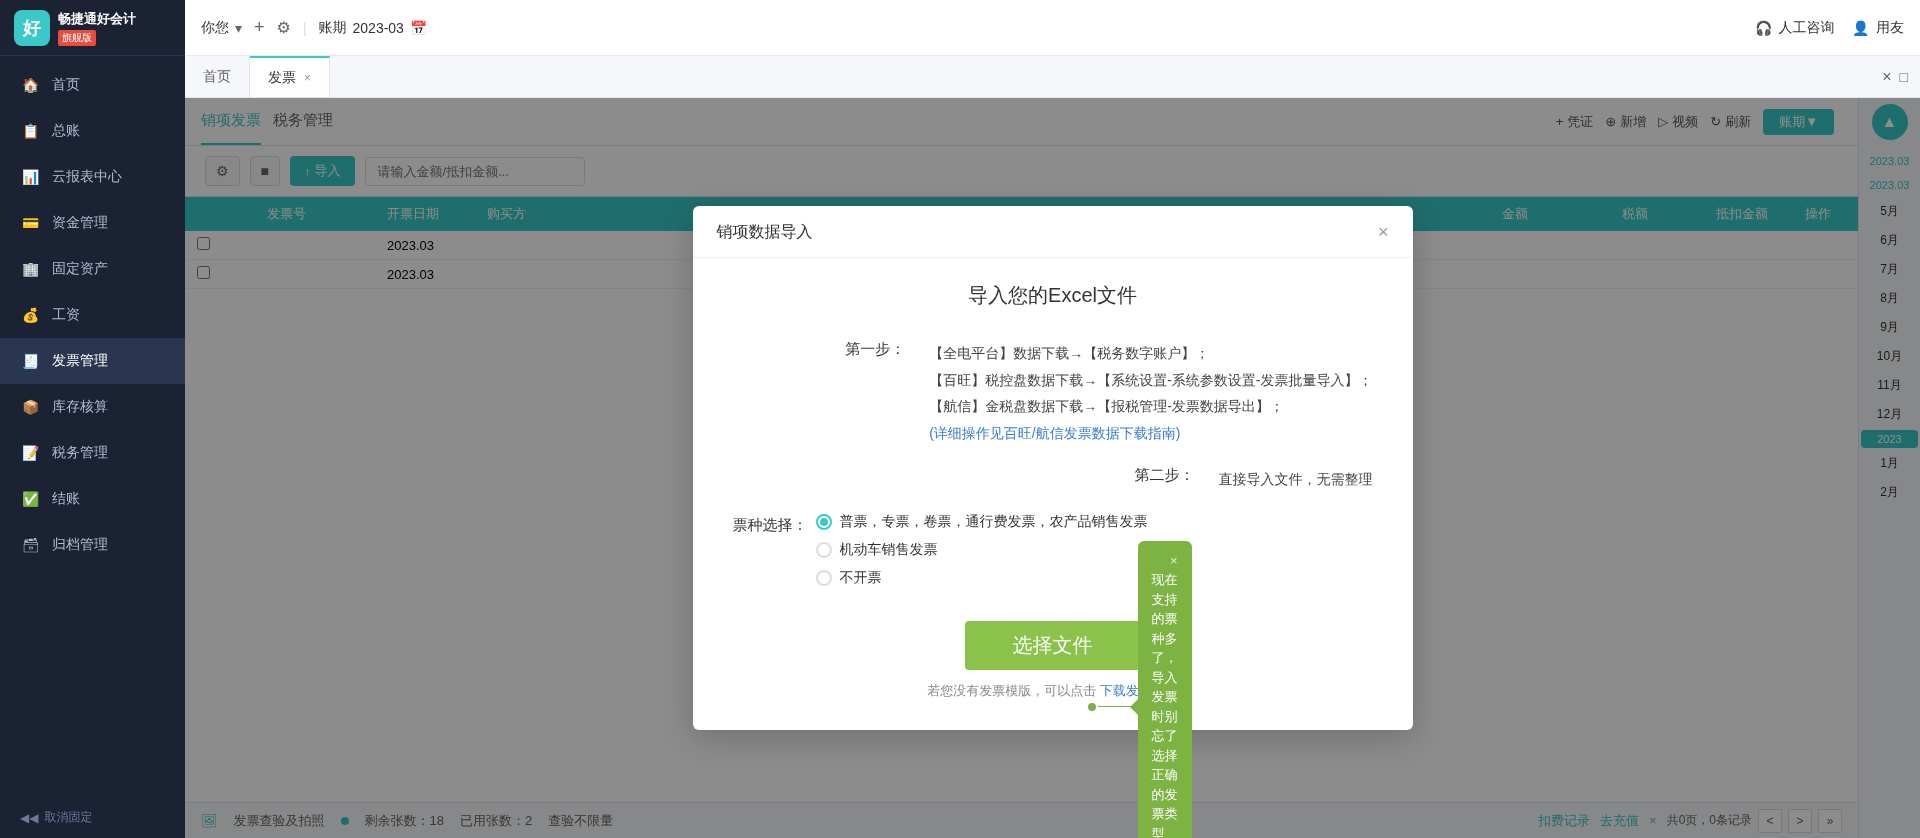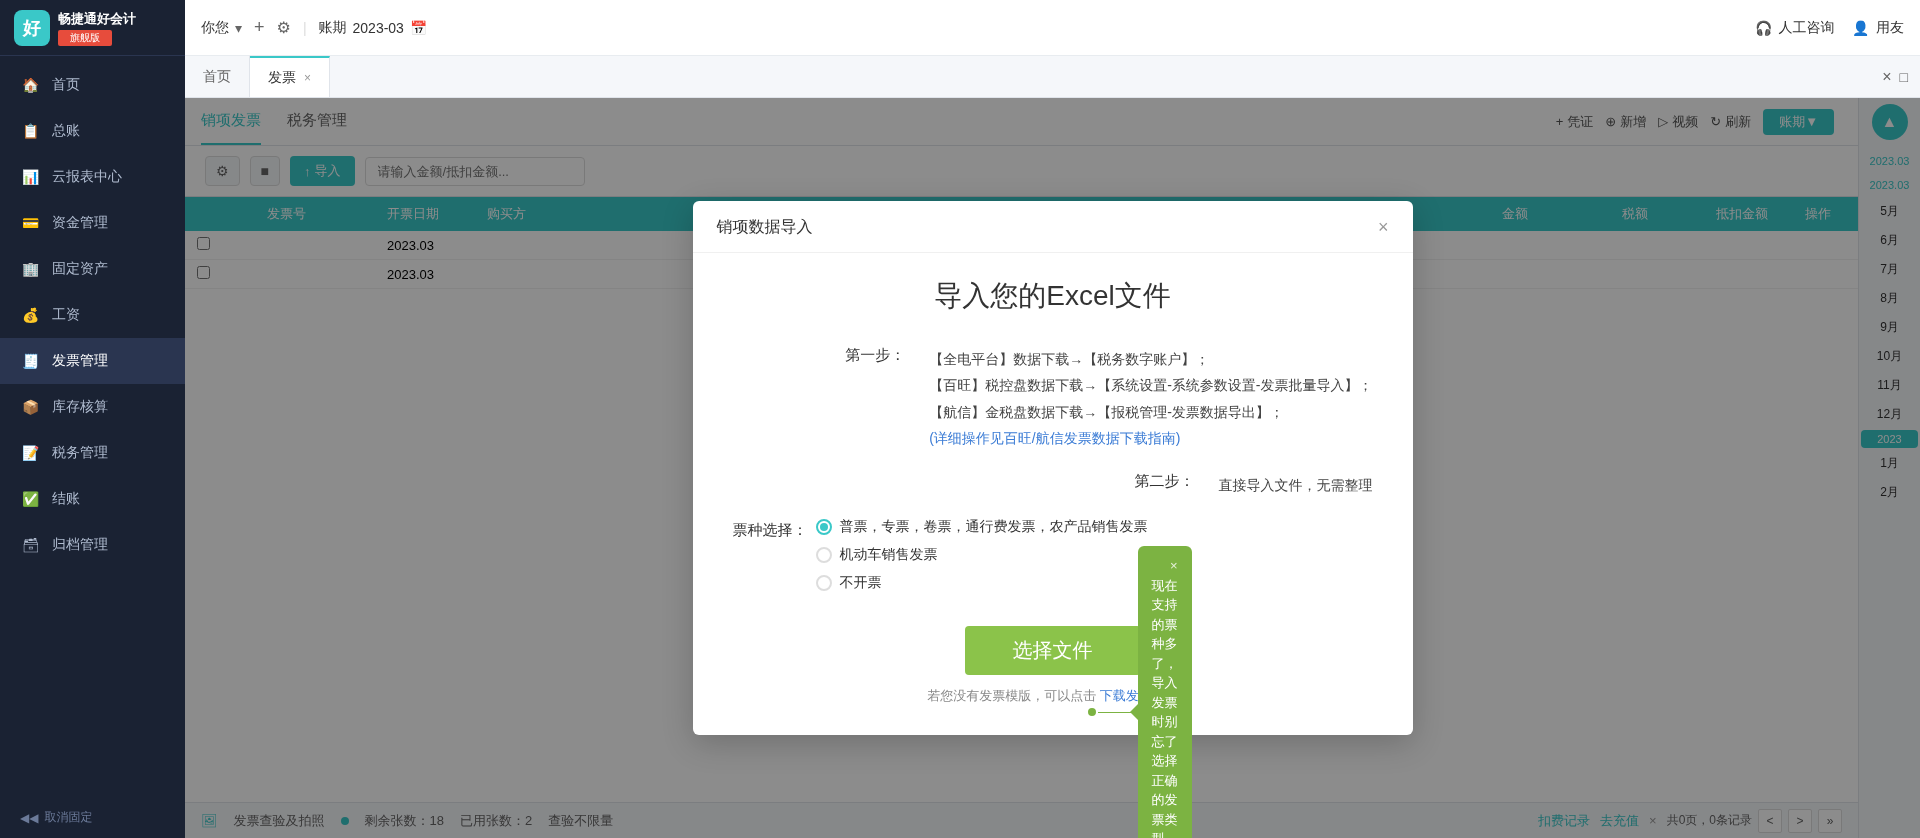--- a/index.html
+++ b/index.html
@@ -5,21 +5,21 @@
     * { box-sizing: border-box; margin: 0; padding: 0; }
     body { font-family: 'Microsoft YaHei', Arial, sans-serif; font-size: 14px; background: #f0f2f5; overflow: hidden; }
 
     
     .app-wrapper { display: flex; width: 1920px; height: 838px; overflow: hidden; }
 
     
     .sidebar { width: 185px; min-width: 185px; background: #1a2233; display: flex; flex-direction: column; color: #cdd6e8; height: 838px; }
     .sidebar-logo { display: flex; align-items: center; padding: 12px 14px; background: #1a2233; border-bottom: 1px solid #2a3550; height: 56px; }
     .sidebar-logo-icon { width: 36px; height: 36px; background: #3ac8c8; border-radius: 8px; display: flex; align-items: center; justify-content: center; color: white; font-size: 18px; font-weight: bold; margin-right: 8px; flex-shrink: 0; }
-    .sidebar-logo-badge { font-size: 10px; background: #e74c3c; color: white; padding: 1px 12px; border-radius: 2px; margin-top: 2px; display: inline-block; }
+    .sidebar-logo-badge { font-size: 10px; background: #e74c3c; color: white; padding: 1px 4px; border-radius: 2px; margin-top: 2px; display: inline-block; }
     .sidebar-nav { flex: 1; overflow-y: auto; padding: 6px 0; }
     .sidebar-item { display: flex; align-items: center; padding: 12px 20px; cursor: pointer; color: #b0bcd0; transition: all 0.2s; }
     .sidebar-item.active { background: #2a3550; color: #fff; }
     .sidebar-item-icon { width: 22px; height: 22px; margin-right: 10px; display: flex; align-items: center; justify-content: center; flex-shrink: 0; }
     .sidebar-item-label { font-size: 14px; }
     .sidebar-footer { padding: 12px 20px; color: #6b7a99; font-size: 12px; cursor: pointer; display: flex; align-items: center; gap: 6px; }
 
     
     .main-area { flex: 1; display: flex; flex-direction: column; overflow: hidden; }
 
@@ -86,21 +86,21 @@
     .pagination { display: flex; align-items: center; gap: 6px; }
     .page-btn { border: 1px solid #ddd; background: #fff; width: 24px; height: 24px; display: flex; align-items: center; justify-content: center; cursor: pointer; border-radius: 2px; font-size: 12px; }
 
     
     .modal-overlay { position: absolute; top: 0; left: 0; right: 0; bottom: 0; background: rgba(0,0,0,0.45); z-index: 100; display: flex; align-items: center; justify-content: center; }
     .modal { background: #fff; border-radius: 6px; width: 720px; padding: 0; box-shadow: 0 8px 32px rgba(0,0,0,0.2); position: relative; }
     .modal-header { display: flex; align-items: center; justify-content: space-between; padding: 16px 24px 14px; border-bottom: 1px solid #f0f0f0; }
     .modal-title { font-size: 16px; color: #333; font-weight: 500; }
     .modal-close { color: #999; font-size: 18px; cursor: pointer; }
     .modal-body { padding: 24px 40px 30px; }
-    .modal-main-title { text-align: center; font-size: 28px; color: #333; font-weight: 500; margin-bottom: 31px; }
+    .modal-main-title { text-align: center; font-size: 20px; color: #333; font-weight: 500; margin-bottom: 31px; }
     .modal-step { margin-bottom: 20px; }
     .step-row { display: flex; gap: 12px; margin-bottom: 6px; justify-content: flex-end; }
     .step-label { font-size: 15px; color: #333; font-weight: 500; white-space: nowrap; flex-shrink: 0; min-width: 72px; }
     .step-content { font-size: 14px; color: #444; line-height: 1.9; }
     .step-link { color: #3a7bd5; text-decoration: none; }
     .ticket-select { margin-bottom: 16px; }
     .radio-row { display: flex; align-items: center; gap: 8px; margin-bottom: 10px; font-size: 14px; color: #333; }
     .radio-circle { width: 16px; height: 16px; border-radius: 50%; border: 2px solid #ddd; display: flex; align-items: center; justify-content: center; flex-shrink: 0; cursor: pointer; }
     .radio-circle.selected { border-color: #3ac8c8; }
     .radio-circle.selected::after { content: ''; width: 8px; height: 8px; border-radius: 50%; background: #3ac8c8; display: block; }
@@ -230,21 +230,21 @@
         <span style="color:#666;cursor:pointer;font-size:16px;">×</span>
         <span style="color:#666;cursor:pointer;font-size:14px;">□</span>
       </div>
     </div>
 
     <div class="content-area">
 
       <div class="left-panel">
 
         <div style="display:flex;align-items:center;border-bottom:1px solid #e0e4ea;height:48px;padding:0 16px;gap:0;">
-          <div class="sub-tabbar" style="border-bottom:none;padding:0;height:100%;gap:26px;flex:1;">
+          <div class="sub-tabbar" style="border-bottom:none;padding:0;height:100%;gap:12px;flex:1;">
             <div class="sub-tab active">
               <span>销项发票</span>
             </div>
             <div class="sub-tab">
               <span>税务管理</span>
             </div>
           </div>
           <div class="action-bar">
             <div class="action-btn">
               <span>+</span>

